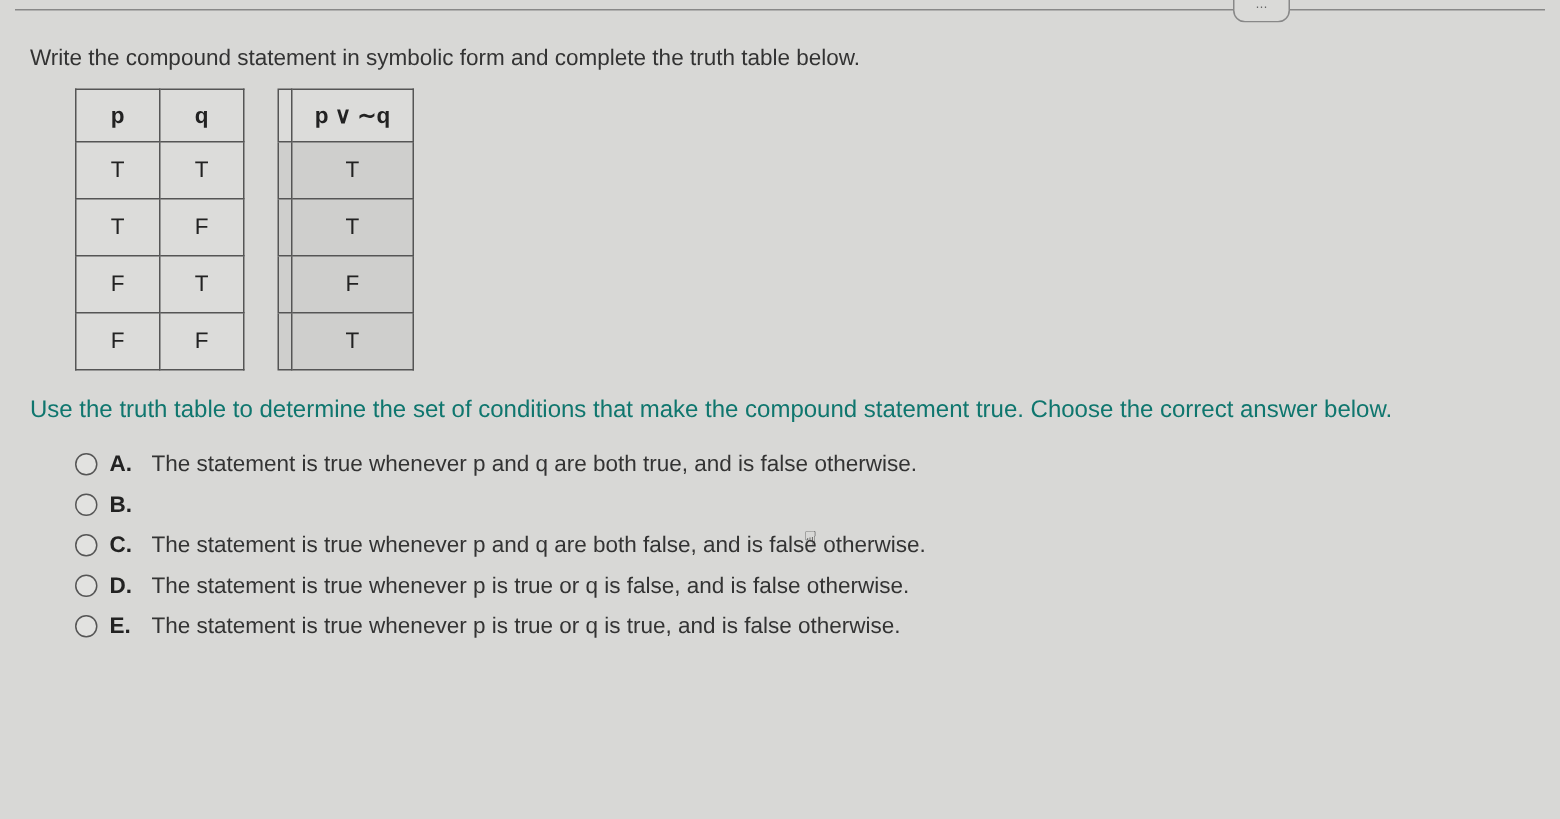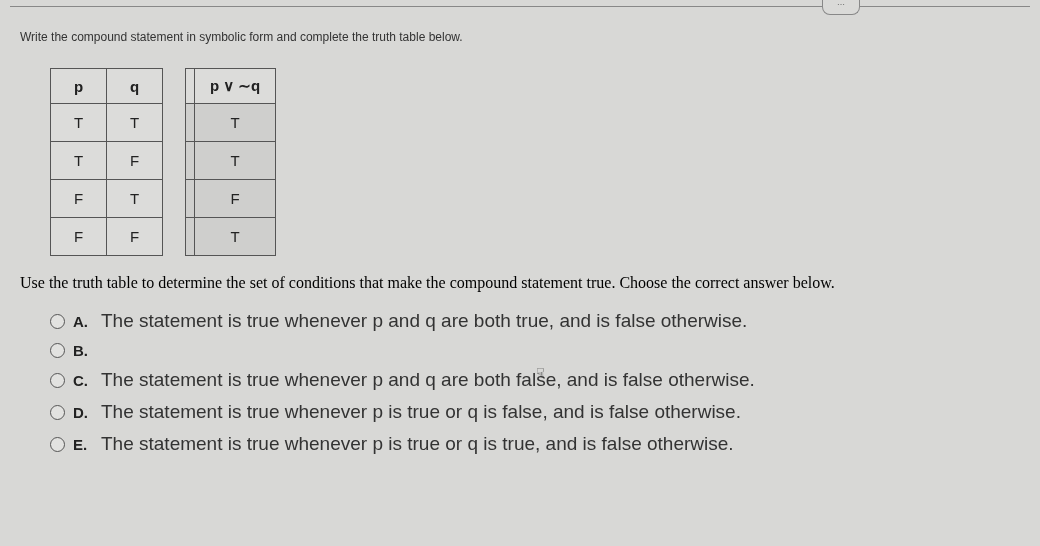--- a/index.html
+++ b/index.html
@@ -10,23 +10,23 @@
       color: #2a2a2a;
       width: 1040px;
       height: 546px;
       position: relative;
       overflow: hidden;
     }
     .container {
       padding: 20px 20px 20px 20px;
     }
     .prompt {
-      font-size: 12px;
+      font-size: 15px;
       color: #333;
-      margin-bottom: 24px;
+      margin-bottom: 12px;
       margin-top: 10px;
     }
     .truth-table {
       border-collapse: collapse;
       margin-left: 30px;
       margin-bottom: 18px;
     }
     .truth-table td, .truth-table th {
       border: 1px solid #555;
       text-align: center;
@@ -42,24 +42,23 @@
     .truth-table td {
       padding: 10px 0;
     }
     .col-p, .col-q { width: 55px; }
     .col-gap { width: 22px; border-top: none !important; border-bottom: none !important; background: #d8d8d6 !important; }
     .col-gap-small { width: 8px; }
     .col-result { width: 80px; }
     .highlight { background: #cfcfcd !important; }
     .sub-prompt {
       font-size: 16px;
-      color: #000000;
+      color: #0f766e;
       margin-bottom: 18px;
       margin-top: 4px;
-      font-family: Liberation Serif, serif;
     }
     .options {
       margin-left: 30px;
     }
     .option-row {
       display: flex;
       align-items: center;
       margin-bottom: 10px;
       gap: 8px;
     }
@@ -72,21 +71,21 @@
       flex-shrink: 0;
     }
     .option-letter {
       font-weight: bold;
       font-size: 15px;
       color: #222;
       margin-right: 4px;
       min-width: 16px;
     }
     .option-text {
-      font-size: 19px;
+      font-size: 15px;
       color: #333;
     }
     .top-line {
       position: absolute;
       top: 6px;
       left: 10px;
       right: 10px;
       height: 1px;
       background: #888;
     }

